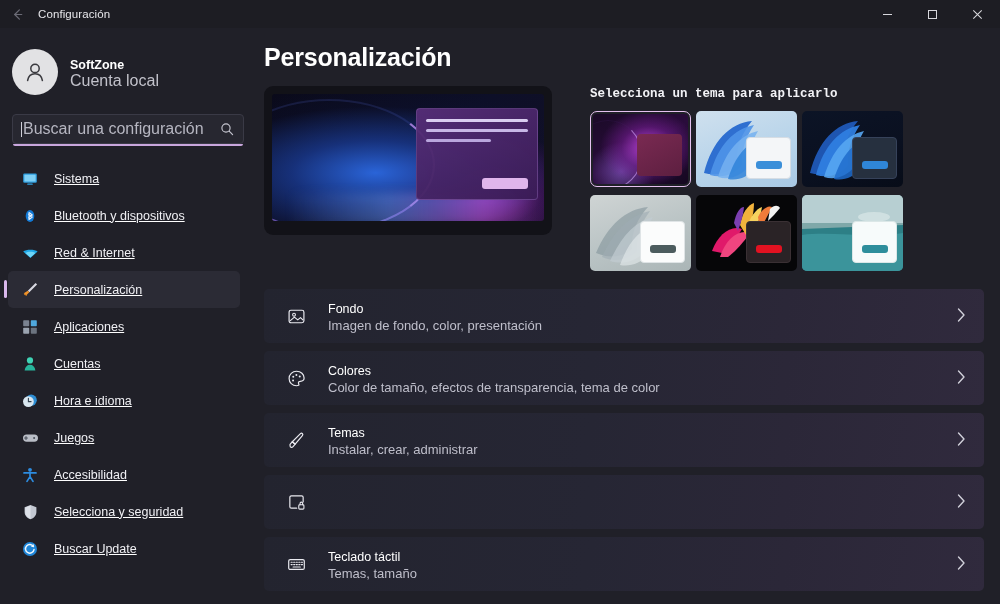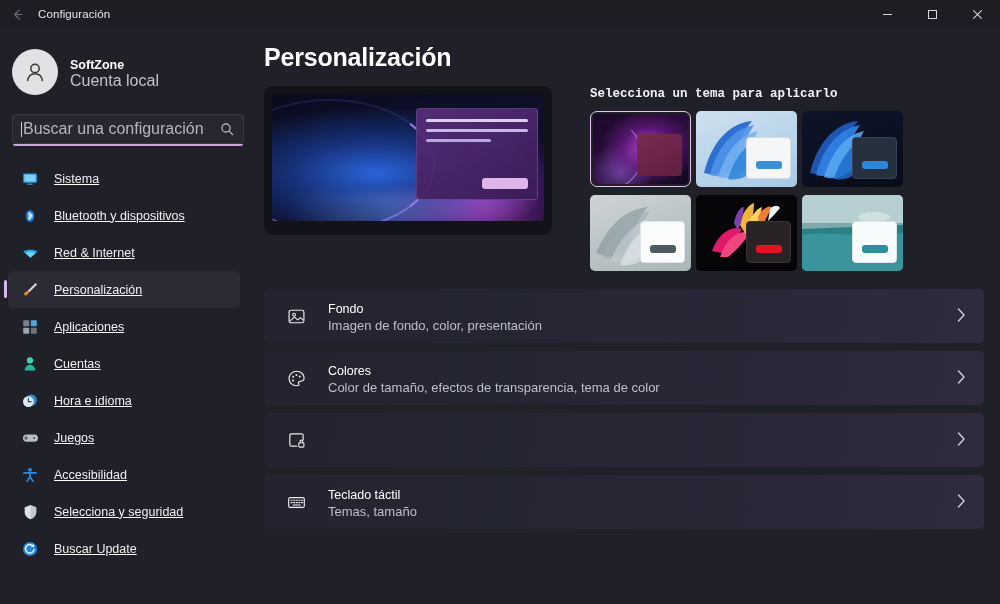--- a/index.html
+++ b/index.html
@@ -524,20 +524,37 @@
           <span class="row-title">Colores</span>
           <span class="row-sub" style="display:block">Color de tamaño, efectos de transparencia, tema de color</span>
         </span>
         <span class="row-chevron">
           <svg width="10" height="16" viewBox="0 0 10 16" fill="none">
             <path d="M2.5 2 L8 8 L2.5 14" stroke="#d2d2db" stroke-width="1.35" stroke-linecap="round" stroke-linejoin="round"></path>
           </svg>
         </span>
       </div>
 
+      <div class="row">
+        <span class="row-icon">
+          <svg width="19" height="19" viewBox="0 0 20 20" fill="none">
+            <path d="M16.1 2.6 C16.8 3.3 16.8 4.2 16.2 4.9 L8.6 13.9 L5.6 11.3 L13.9 3.1 C14.6 2.4 15.5 2.1 16.1 2.6 Z" stroke="#eaeaf0" stroke-width="1.25" stroke-linejoin="round"></path>
+            <path d="M5.6 11.3 L8.6 13.9 L6.4 16.4 C5.4 17.5 3.2 17.6 3.2 15.6 L3.2 14.2 Z" stroke="#eaeaf0" stroke-width="1.25" stroke-linejoin="round"></path>
+          </svg>
+        </span>
+        <span class="row-text">
+          <span class="row-title">Temas</span>
+          <span class="row-sub" style="display:block">Instalar, crear, administrar</span>
+        </span>
+        <span class="row-chevron">
+          <svg width="10" height="16" viewBox="0 0 10 16" fill="none">
+            <path d="M2.5 2 L8 8 L2.5 14" stroke="#d2d2db" stroke-width="1.35" stroke-linecap="round" stroke-linejoin="round"></path>
+          </svg>
+        </span>
+      </div>
 
       <div class="row">
         <span class="row-icon">
           <svg width="19" height="19" viewBox="0 0 20 20" fill="none">
             <path d="M17 9.4 V4.6 C17 3.6 16.3 3 15.4 3 H4.6 C3.7 3 3 3.6 3 4.6 V14.4 C3 15.3 3.7 16 4.6 16 H10.2" stroke="#eaeaf0" stroke-width="1.25" stroke-linecap="round" stroke-linejoin="round"></path>
             <rect x="12.4" y="12.4" width="5.4" height="4.6" rx="1" stroke="#eaeaf0" stroke-width="1.15"></rect>
             <path d="M13.7 12.4 V11.2 C13.7 10.2 14.3 9.6 15.1 9.6 C15.9 9.6 16.5 10.2 16.5 11.2 V12.4" stroke="#eaeaf0" stroke-width="1.15" stroke-linecap="round"></path>
           </svg>
         </span>
         <span class="row-chevron">

